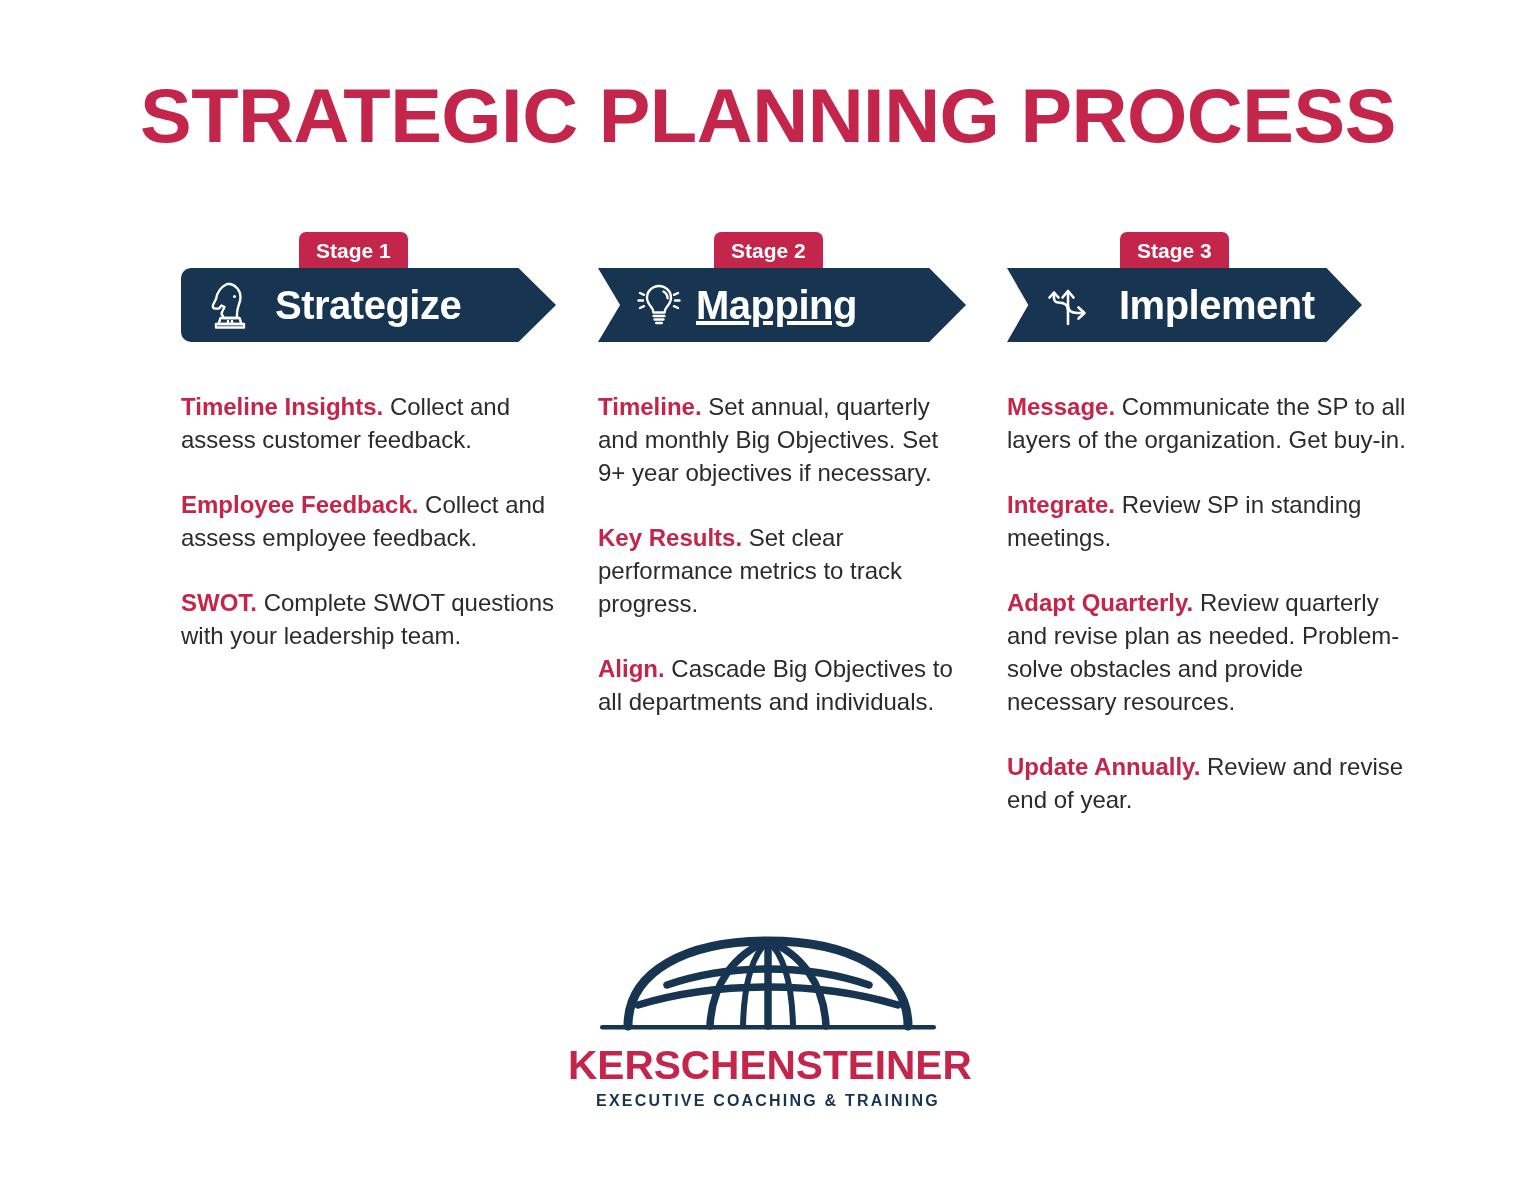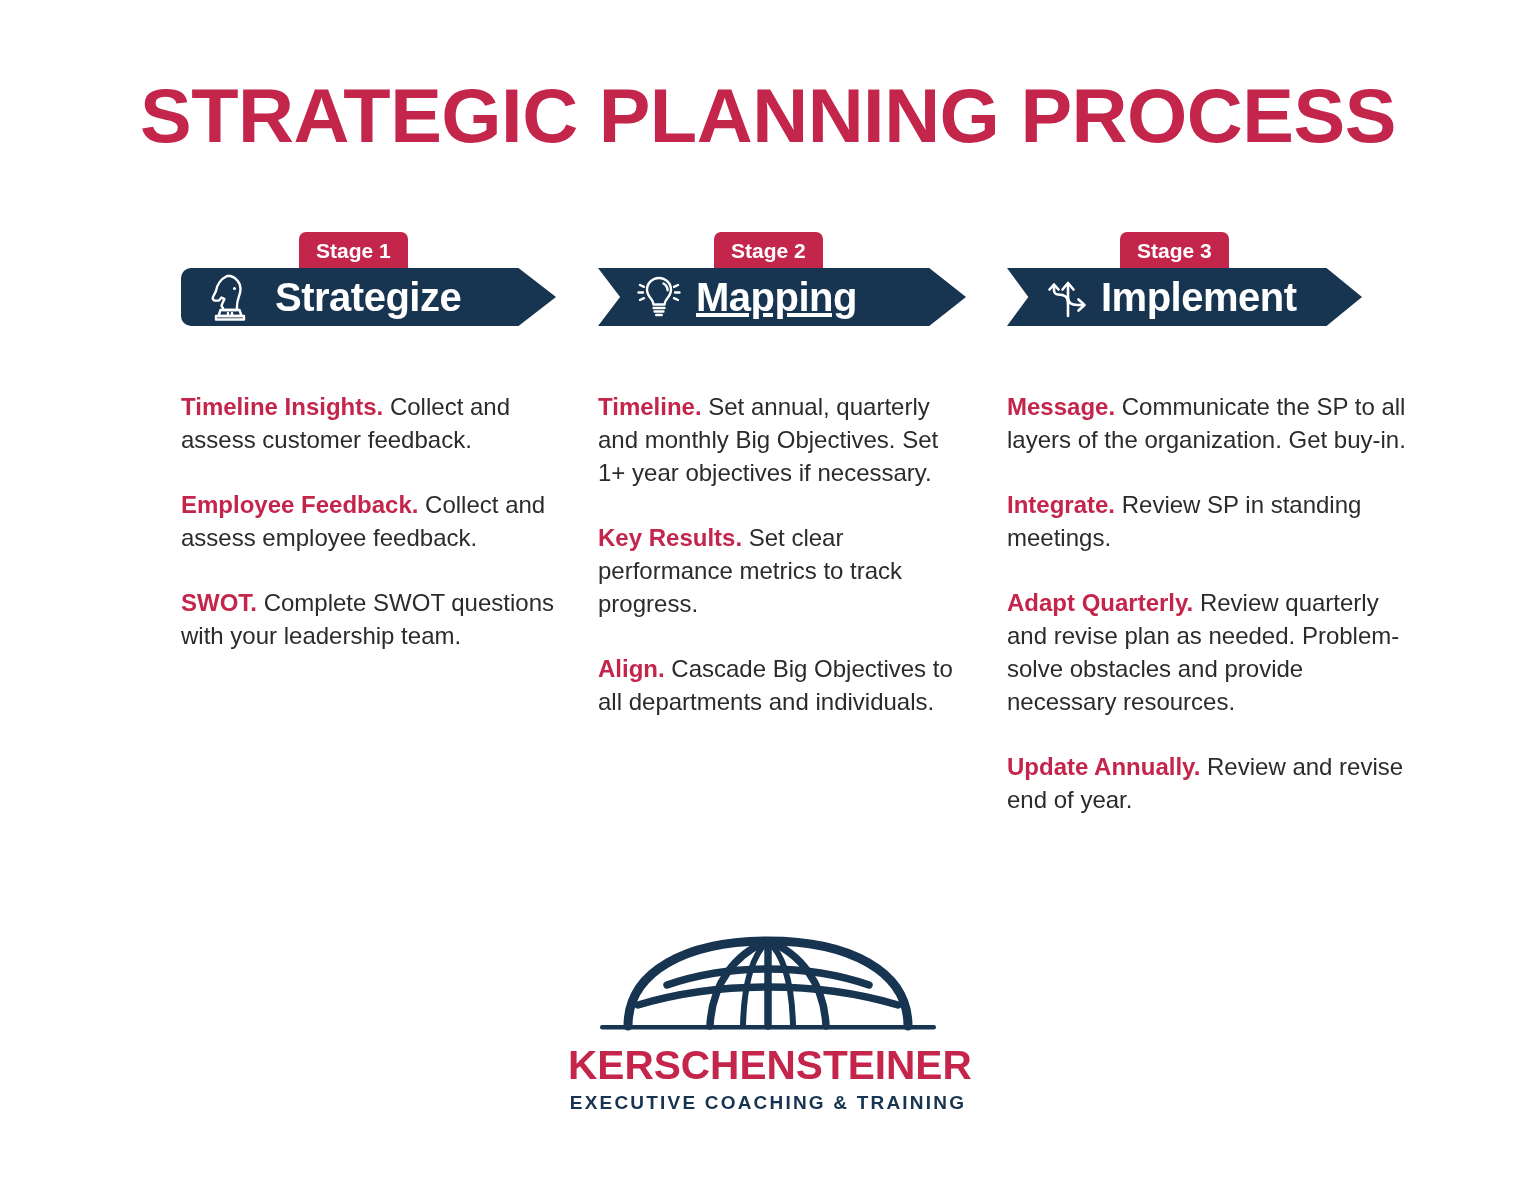--- a/index.html
+++ b/index.html
@@ -62,21 +62,21 @@
     white-space: nowrap;
   }
   .col-1 .stage-badge { left: 118px; }
   .col-2 .stage-badge { left: 116px; }
   .col-3 .stage-badge { left: 113px; }
 
   
   .banner {
     position: absolute;
     top: 36px;
-    height: 58px;
+    height: 74px;
     background: #173450;
     display: flex;
     align-items: center;
     box-sizing: border-box;
   }
   .banner-1 {
     left: 0;
     width: 375px;
     border-radius: 10px 0 0 10px;
     padding-left: 22px;
@@ -104,21 +104,21 @@
   }
   .banner-label {
     color: #ffffff;
     font-size: 40px;
     font-weight: bold;
     letter-spacing: -0.5px;
     white-space: nowrap;
   }
   .banner-1 .banner-label { margin-left: 18px; }
   .banner-2 .banner-label { margin-left: 10px; text-decoration: underline; }
-  .banner-3 .banner-label { margin-left: 6px; }
+  .banner-3 .banner-label { margin-left: 24px; }
 
   
   .items {
     position: absolute;
     top: 134px;
     left: 0;
     width: 100%;
   }
   .item {
     font-size: 24px;
@@ -147,21 +147,21 @@
     font-size: 41px;
     letter-spacing: 0px;
     line-height: 1;
     margin-top: 4px;
     white-space: nowrap;
     transform: scaleX(0.99);
   }
   .logo-tagline {
     color: #173450;
     font-weight: bold;
-    font-size: 19px;
+    font-size: 16px;
     letter-spacing: 2.2px;
     line-height: 1;
     margin-top: 7px;
     white-space: nowrap;
   }
 </style>
 </head>
 <body>
 
 <div class="page-title">STRATEGIC PLANNING PROCESS</div>
@@ -199,21 +199,21 @@
           <path d="M21.6 39.5 L30.4 39.5"></path>
           <path d="M23.2 43 L28.8 43"></path>
           <path d="M30.5 11.5 C33 13 34.5 15.4 34.6 18.2"></path>
           <path d="M7 13 L11 14.8 M5.5 20.5 L10 20.5 M7 28 L11 26.2"></path>
           <path d="M45 13 L41 14.8 M46.5 20.5 L42 20.5 M45 28 L41 26.2"></path>
         </svg>
       </span>
       <span class="banner-label">Mapping</span>
     </div>
     <div class="items">
-      <p class="item"><span class="lead">Timeline.</span><span class="rest"> Set annual, quarterly and monthly Big Objectives. Set 1+ year objectives if necessary.</span></p>
+      <p class="item"><span class="lead">Timeline.</span><span class="rest"> Set annual, quarterly and monthly Big Objectives. Set 9+ year objectives if necessary.</span></p>
       <p class="item"><span class="lead">Key Results.</span><span class="rest"> Set clear performance metrics to track progress.</span></p>
       <p class="item"><span class="lead">Align.</span><span class="rest"> Cascade Big Objectives to all departments and individuals.</span></p>
     </div>
   </div>
 
   <div class="column col-3">
     <div class="stage-badge">Stage 3</div>
     <div class="banner banner-3">
       <span class="banner-icon">
         <svg width="50" height="50" viewBox="0 0 50 50" fill="none" stroke="#ffffff" stroke-width="2.6" stroke-linecap="round" stroke-linejoin="round">

